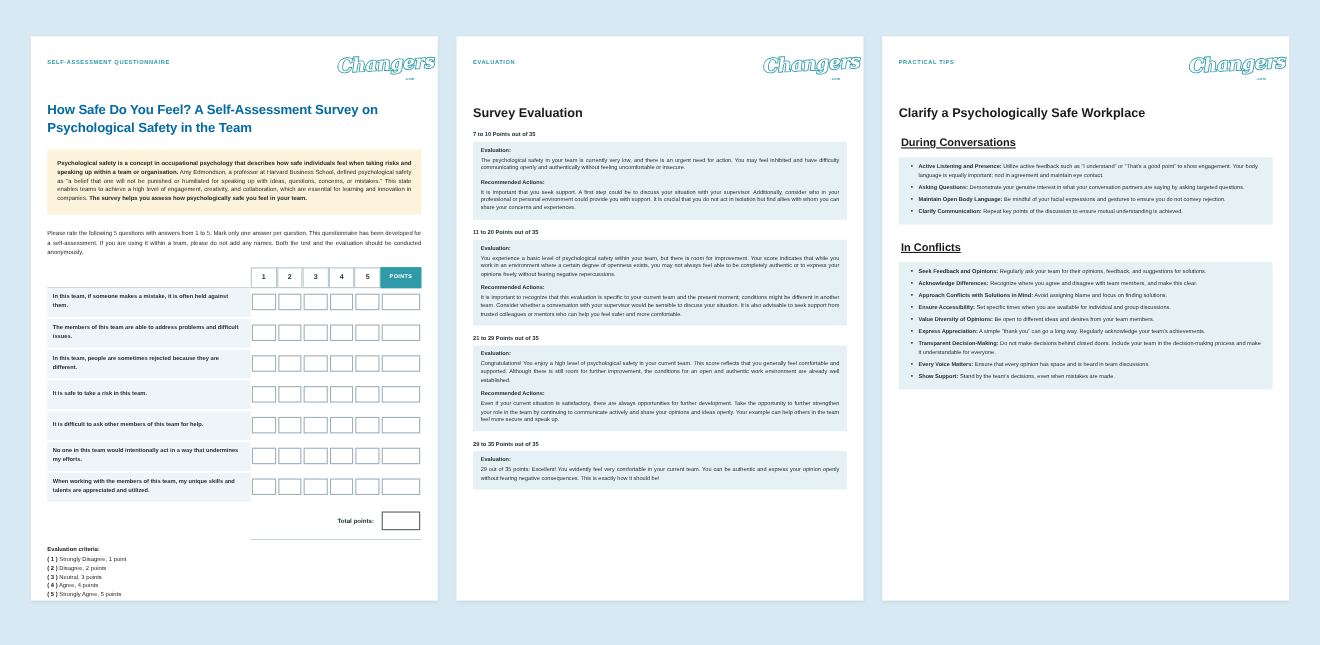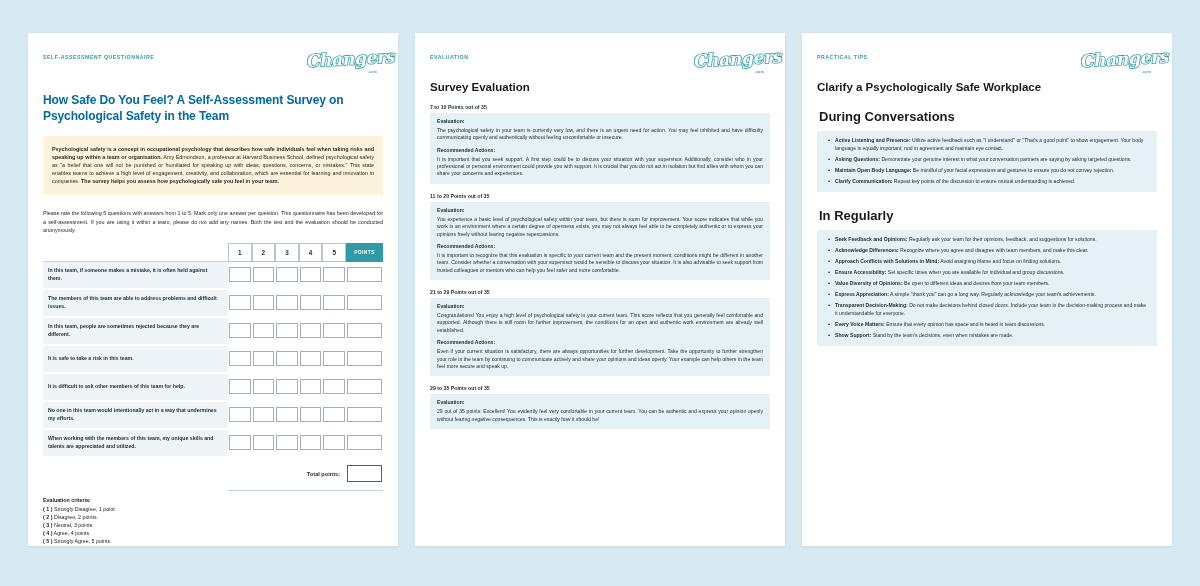--- a/index.html
+++ b/index.html
@@ -175,21 +175,21 @@
     font-size: 5.3px;
     line-height: 8px;
     color: #222;
   }
   .criteria .crit-title { font-weight: bold; display: block; margin-bottom: 1px; }
   .criteria .crit-item b { font-weight: bold; }
   
   h2.page-title {
     font-size: 11.5px;
     color: #1a1a1a;
-    margin: 2px 0 11px 0;
+    margin: 18px 0 11px 0;
     font-weight: bold;
   }
   .eval-block { margin-bottom: 9px; }
   .eval-range {
     font-size: 5.2px;
     font-weight: bold;
     color: #1f2b31;
     margin-bottom: 3px;
   }
   .eval-body {
@@ -202,24 +202,25 @@
   }
   .eval-sub {
     font-weight: bold;
     display: block;
     margin-bottom: 1.5px;
   }
   .eval-text { display: block; }
   .eval-text + .eval-sub { margin-top: 5px; }
   
   h3.section-title {
-    font-size: 13px;
+    font-size: 10px;
     color: #1a1a1a;
     font-weight: bold;
     margin: 16px 0 7px 2px;
+    text-decoration: underline;
   }
   .tips-box {
     background: #e6f1f6;
     padding: 6px 9px 7px 5px;
   }
   ul.tips {
     margin: 0;
     padding: 0 0 0 13px;
     list-style: none;
   }
@@ -522,21 +523,21 @@
     <h3 class="section-title">During Conversations</h3>
     <div class="tips-box">
       <ul class="tips">
         <li><b>Active Listening and Presence:</b><span> Utilize active feedback such as "I understand" or "That's a good point" to show engagement. Your body language is equally important; nod in agreement and maintain eye contact.</span></li>
         <li><b>Asking Questions:</b><span> Demonstrate your genuine interest in what your conversation partners are saying by asking targeted questions.</span></li>
         <li><b>Maintain Open Body Language:</b><span> Be mindful of your facial expressions and gestures to ensure you do not convey rejection.</span></li>
         <li><b>Clarify Communication:</b><span> Repeat key points of the discussion to ensure mutual understanding is achieved.</span></li>
       </ul>
     </div>
 
-    <h3 class="section-title">In Regularly</h3>
+    <h3 class="section-title">In Conflicts</h3>
     <div class="tips-box">
       <ul class="tips">
         <li><b>Seek Feedback and Opinions:</b><span> Regularly ask your team for their opinions, feedback, and suggestions for solutions.</span></li>
         <li><b>Acknowledge Differences:</b><span> Recognize where you agree and disagree with team members, and make this clear.</span></li>
         <li><b>Approach Conflicts with Solutions in Mind:</b><span> Avoid assigning blame and focus on finding solutions.</span></li>
         <li><b>Ensure Accessibility:</b><span> Set specific times when you are available for individual and group discussions.</span></li>
         <li><b>Value Diversity of Opinions:</b><span> Be open to different ideas and desires from your team members.</span></li>
         <li><b>Express Appreciation:</b><span> A simple "thank you" can go a long way. Regularly acknowledge your team's achievements.</span></li>
         <li><b>Transparent Decision-Making:</b><span> Do not make decisions behind closed doors. Include your team in the decision-making process and make it understandable for everyone.</span></li>
         <li><b>Every Voice Matters:</b><span> Ensure that every opinion has space and is heard in team discussions.</span></li>

